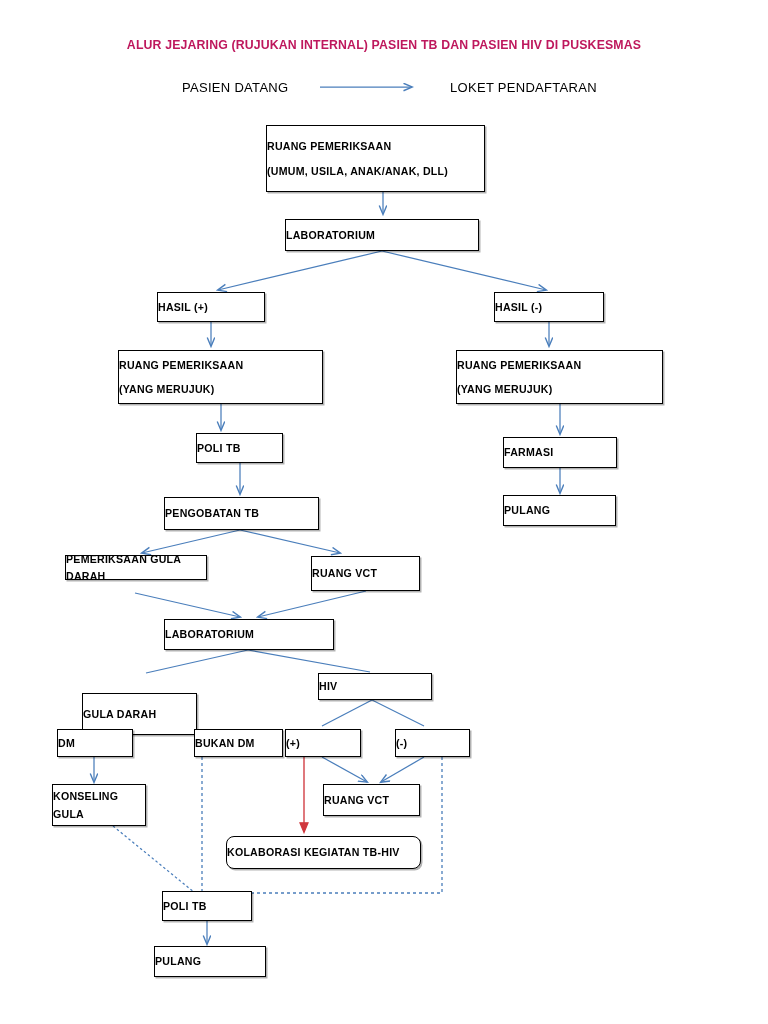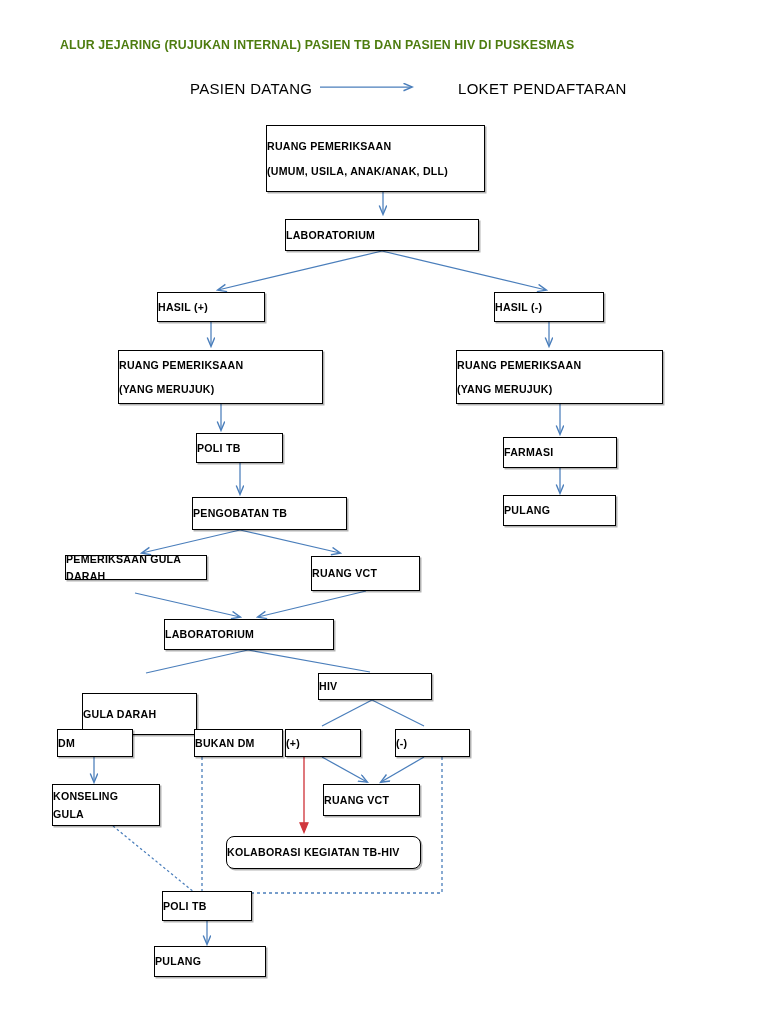--- a/index.html
+++ b/index.html
@@ -25,32 +25,32 @@
     top: 0;
     width: 768px;
     height: 1024px;
     pointer-events: none;
   }
   .title {
     position: absolute;
     left: 60px;
     top: 38px;
     width: 648px;
+    text-align: center;
     font-size: 12.3px;
     font-weight: bold;
     letter-spacing: 0.15px;
-    color: #4d7c0f;
+    color: #be185d;
   }
   .plain-label {
     position: absolute;
-    font-size: 15px;
+    font-size: 13px;
     letter-spacing: 0.3px;
     color: #000;
     white-space: nowrap;
-    margin-left: 8px;
   }
   .node {
     position: absolute;
     box-sizing: border-box;
     border: 1.4px solid #000000;
     background: #ffffff;
     display: flex;
     flex-direction: column;
     align-items: flex-start;
     justify-content: center;
@@ -176,21 +176,21 @@
   </div>
 
   <div class="node" style="left:196px; top:433px; width:87px; height:30px;">
     <span class="l1">POLI TB</span>
   </div>
 
   <div class="node" style="left:503px; top:437px; width:114px; height:31px;">
     <span class="l1">FARMASI</span>
   </div>
 
-  <div class="node" style="left:164px; top:497px; width:155px; height:33px;margin-left:28px;">
+  <div class="node" style="left:164px; top:497px; width:155px; height:33px;">
     <span class="l1">PENGOBATAN TB</span>
   </div>
 
   <div class="node" style="left:503px; top:495px; width:113px; height:31px;">
     <span class="l1">PULANG</span>
   </div>
 
   <div class="node two-line tight" style="left:65px; top:555px; width:142px; height:25px;">
     <span class="l1">PEMERIKSAAN GULA</span>
     <span class="l2">DARAH</span>
@@ -221,21 +221,21 @@
   </div>
 
   <div class="node" style="left:285px; top:729px; width:76px; height:28px;">
     <span class="l1">(+)</span>
   </div>
 
   <div class="node" style="left:395px; top:729px; width:75px; height:28px;">
     <span class="l1">(-)</span>
   </div>
 
-  <div class="node two-line tight" style="left:52px; top:784px; width:108px; height:42px;">
+  <div class="node two-line tight" style="left:52px; top:784px; width:94px; height:42px;">
     <span class="l1">KONSELING</span>
     <span class="l2">GULA</span>
   </div>
 
   <div class="node" style="left:323px; top:784px; width:97px; height:32px;">
     <span class="l1">RUANG VCT</span>
   </div>
 
   <div class="node" style="left:226px; top:836px; width:195px; height:33px;border-radius:8px;">
     <span class="l1">KOLABORASI KEGIATAN TB-HIV</span>

